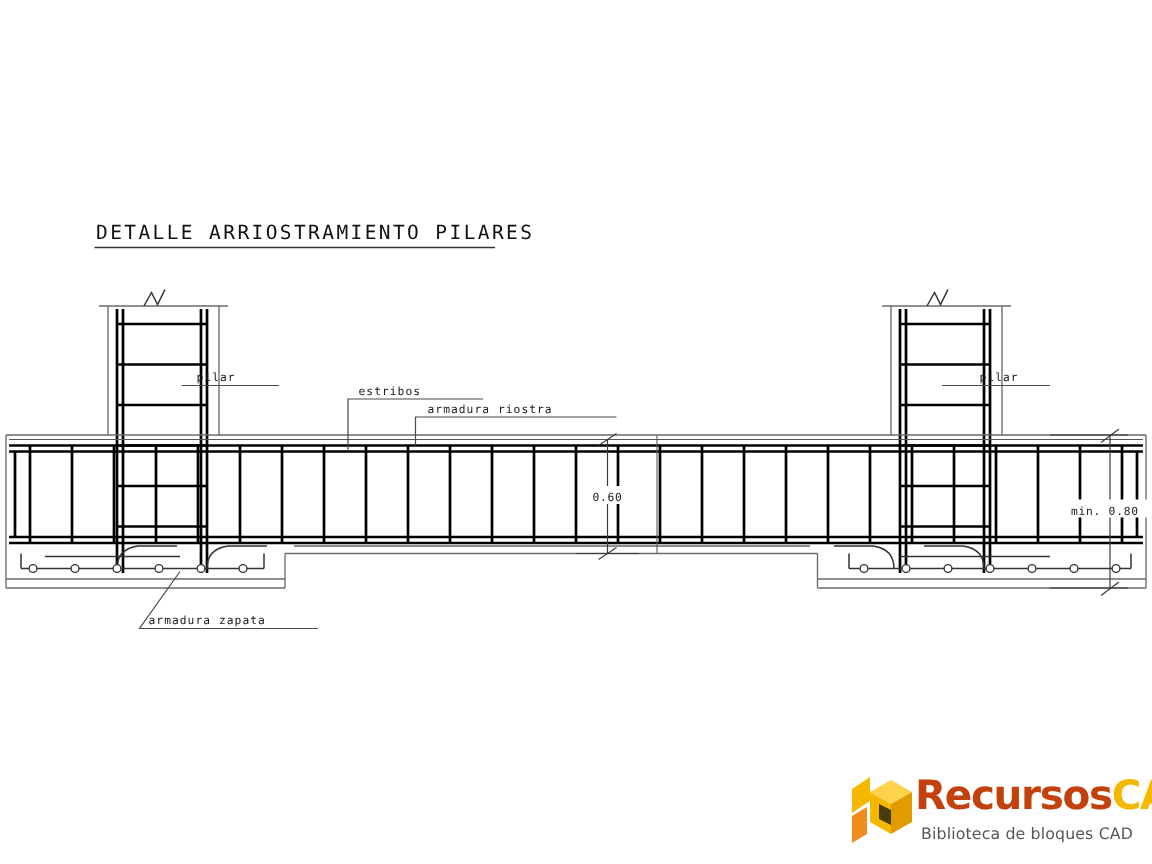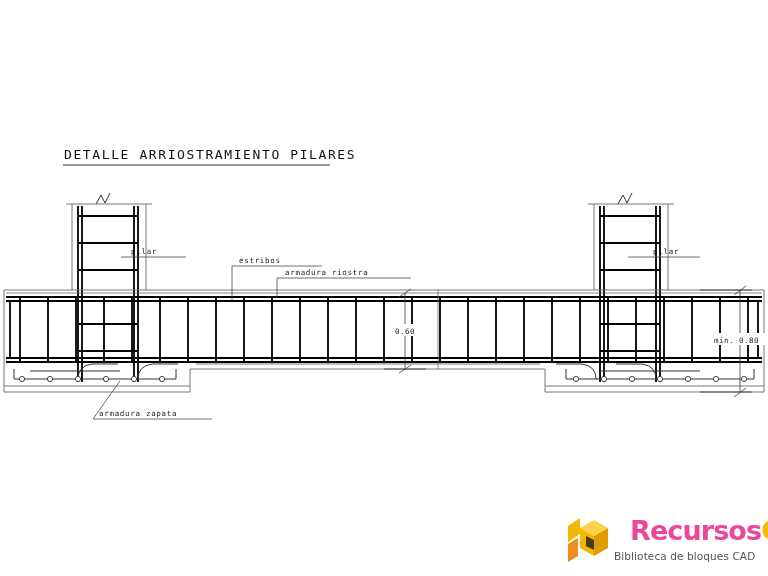--- a/index.html
+++ b/index.html
@@ -76,21 +76,21 @@
     position: absolute;
     left: 44px;
     top: 2px;
     font-family: "DejaVu Sans", sans-serif;
     font-size: 27px;
     font-weight: bold;
     letter-spacing: -0.9px;
     line-height: 30px;
     white-space: nowrap;
   }
-  .word-recursos { color: #ec4899; margin-left: 20px; }
+  .word-recursos { color: #c2410c; }
   .word-cad { color: #f5b800; }
   #logo-tagline {
     position: absolute;
     left: 48px;
     top: 36px;
     font-family: "DejaVu Sans", sans-serif;
     font-size: 10.5px;
     color: #555555;
     letter-spacing: 0.1px;
     white-space: nowrap;

